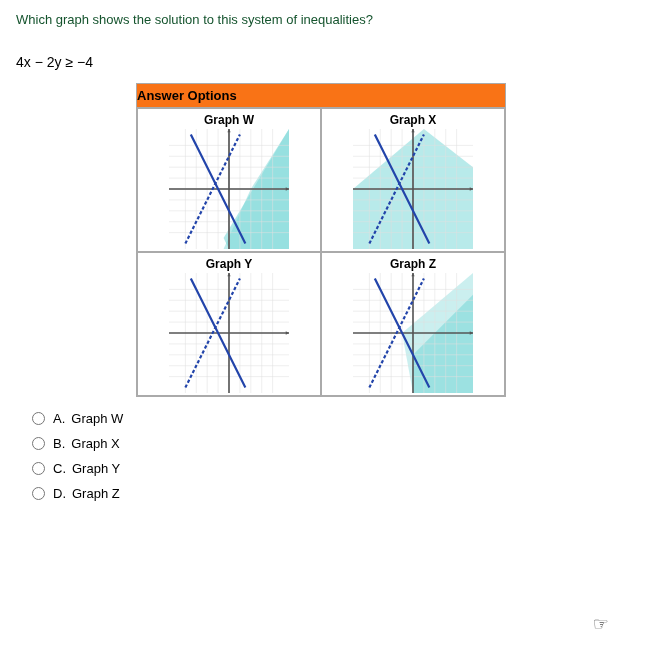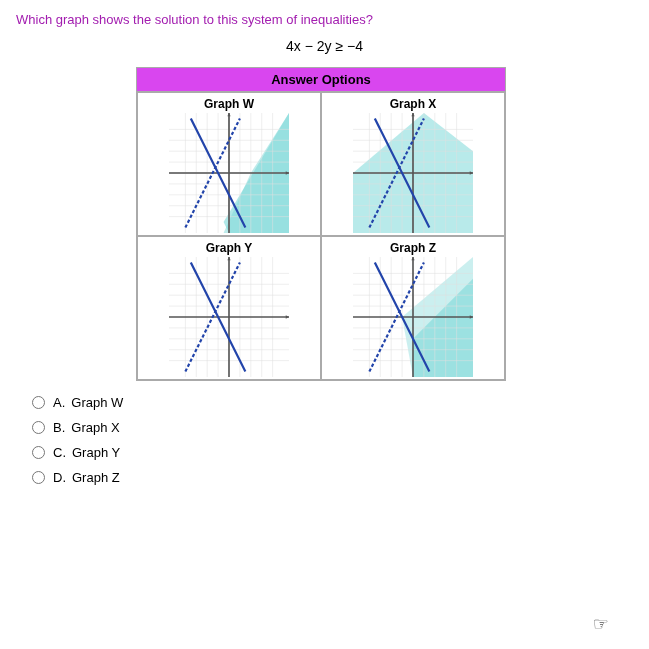--- a/index.html
+++ b/index.html
@@ -9,41 +9,41 @@
       background: #fff;
       font-family: Arial, sans-serif;
       font-size: 13px;
       overflow: hidden;
     }
     .page {
       padding: 12px 16px;
     }
     .question {
       font-size: 13px;
-      margin-bottom: 8px;
-      color: #a21caf;
+      margin-bottom: 24px;
+      color: #14532d;
     }
     .equations {
-      text-align: center;
+      text-align: left;
       margin-bottom: 10px;
       font-size: 14px;
       line-height: 1.6;
     }
     .answer-box {
       border: 1px solid #aaa;
       margin-left: 120px;
       width: 370px;
     }
     .answer-title {
-      text-align: center;
+      text-align: left;
       font-weight: bold;
       font-size: 13px;
       padding: 4px 0;
       border-bottom: 1px solid #aaa;
-      background: #d946ef;
+      background: #f97316;
     }
     .graphs-grid {
       display: grid;
       grid-template-columns: 1fr 1fr;
       grid-template-rows: 1fr 1fr;
     }
     .graph-cell {
       border: 1px solid #aaa;
       display: flex;
       flex-direction: column;

